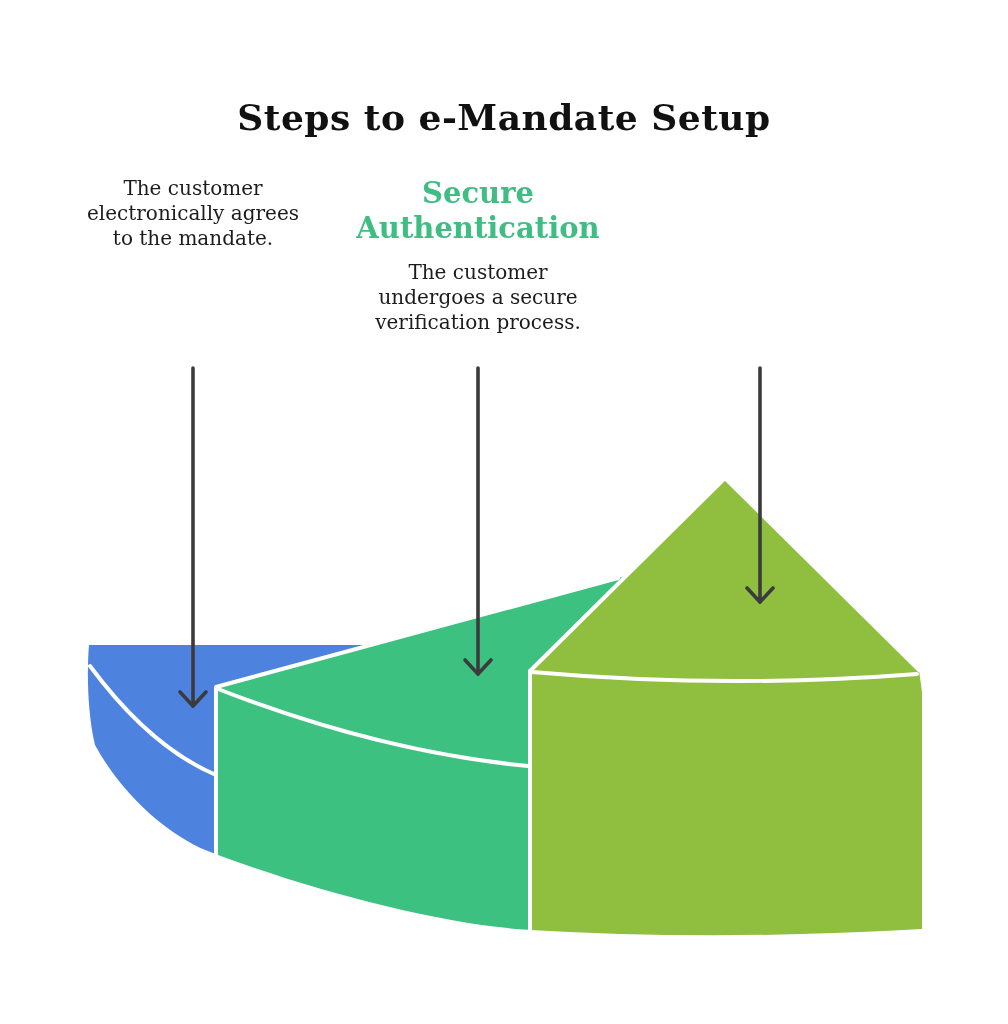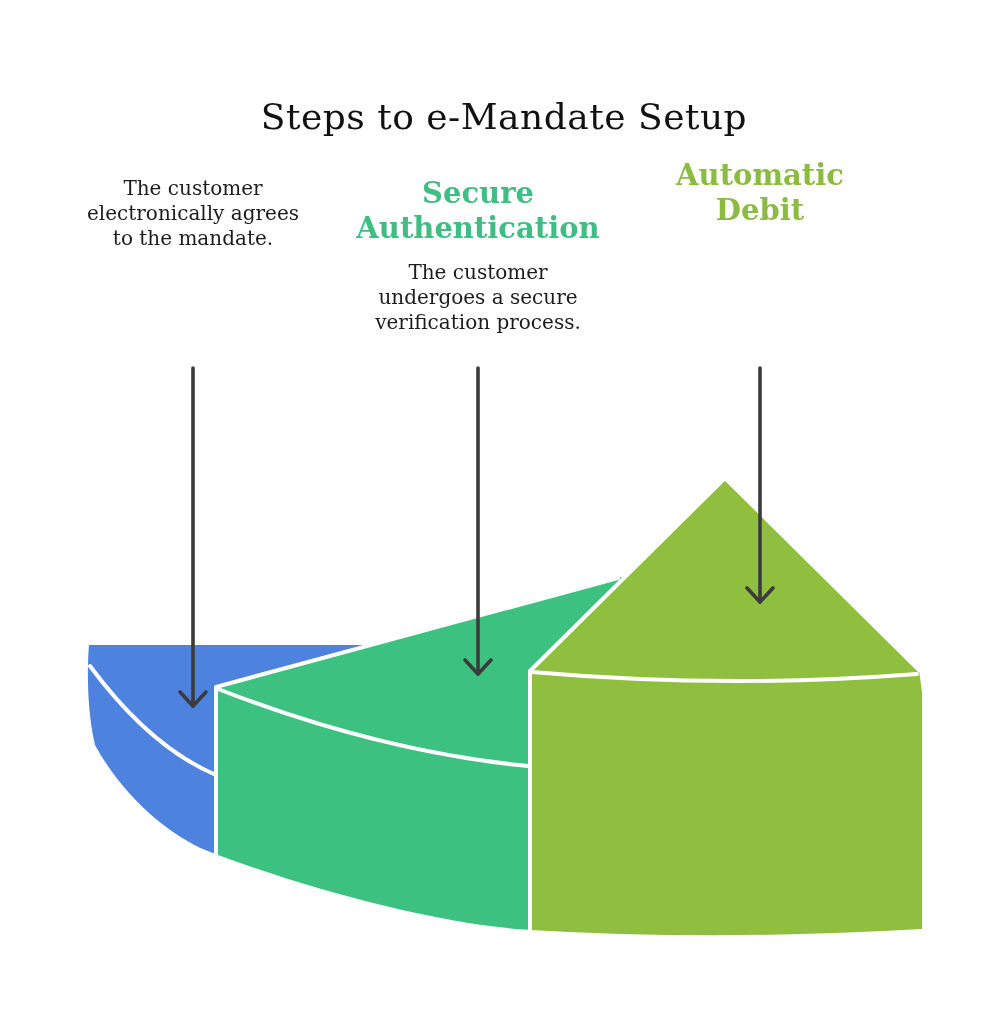--- a/index.html
+++ b/index.html
@@ -14,21 +14,21 @@
     font-family: "DejaVu Serif", "Liberation Serif", serif;
     overflow: hidden;
   }
   .page-title {
     position: absolute;
     top: 72px;
     left: 0;
     width: 100%;
     text-align: center;
     font-size: 36px;
-    font-weight: normal;
+    font-weight: bold;
     color: #111111;
     letter-spacing: 0.5px;
   }
   .step-col {
     position: absolute;
     text-align: center;
   }
   .step-col .step-title {
     font-size: 29px;
     font-weight: bold;
@@ -67,22 +67,20 @@
 
 <div class="step-col" id="col-2">
   <div class="step-title" style="color: rgb(63, 189, 131);">Secure
 Authentication</div>
   <div class="step-desc">The customer
 undergoes a secure
 verification process.</div>
 </div>
 
 <div class="step-col" id="col-3">
-  <div class="step-title" style="color: rgb(140, 187, 65);">Automatic
-Debit</div>
 </div>
 
 <svg class="diagram-svg" viewBox="0 0 1008 1024" xmlns="http://www.w3.org/2000/svg">
 
   <g>
     <path d="M 89,645 L 500,645 L 500,855 L 240,858 L 213,853
              C 175,840 125,800 95,745 C 87,712 87,668 89,645 Z" fill="#4d82de"></path>
     <path d="M 90,666 Q 150,747 216,775" fill="none" stroke-width="4" stroke-linecap="round" stroke="#ffffff"></path>
   </g>
 

